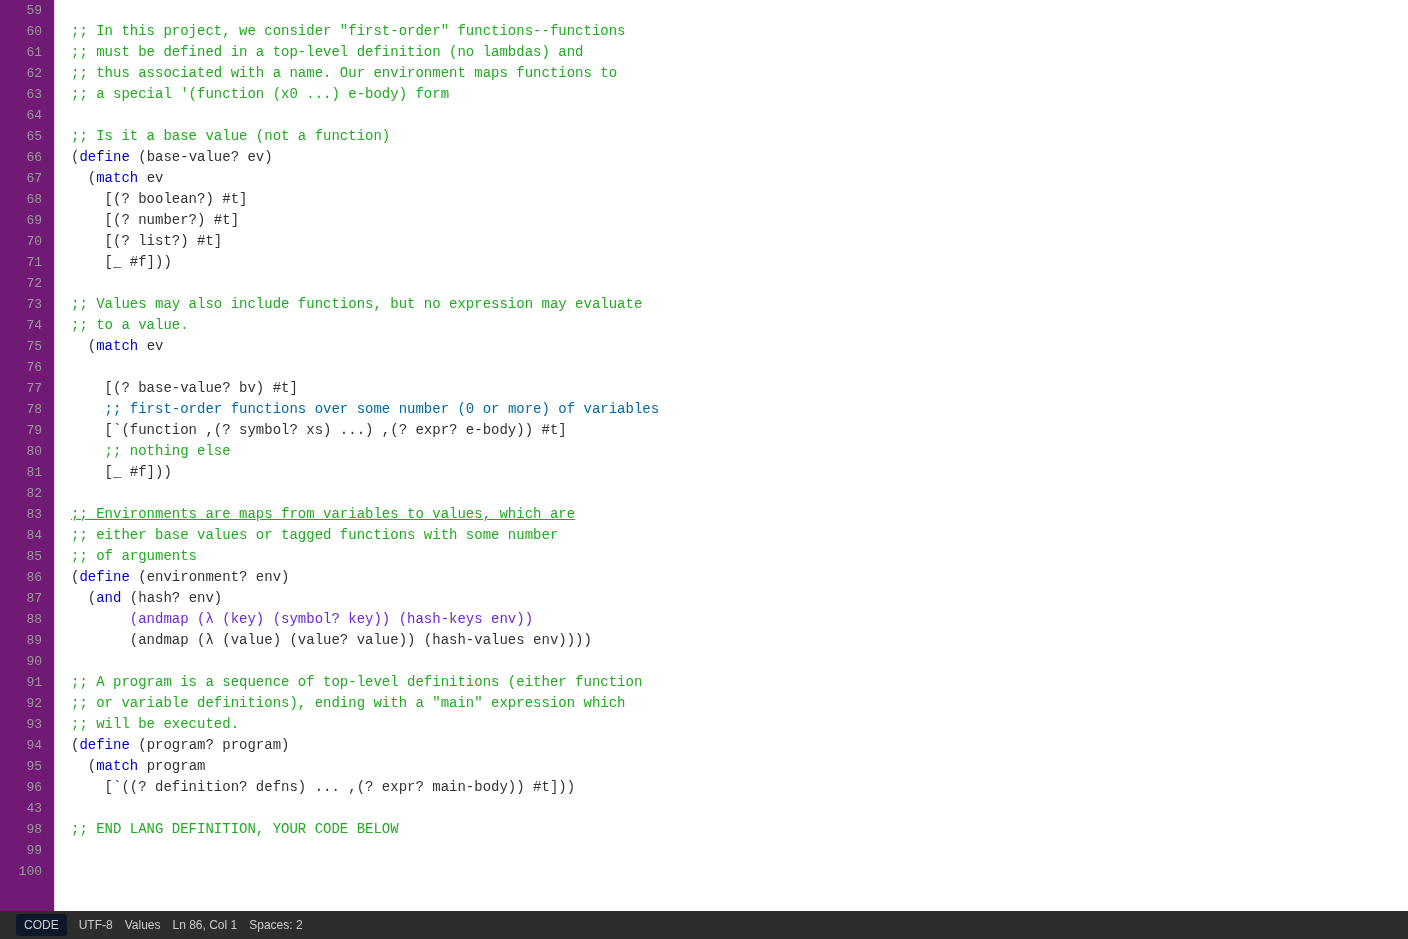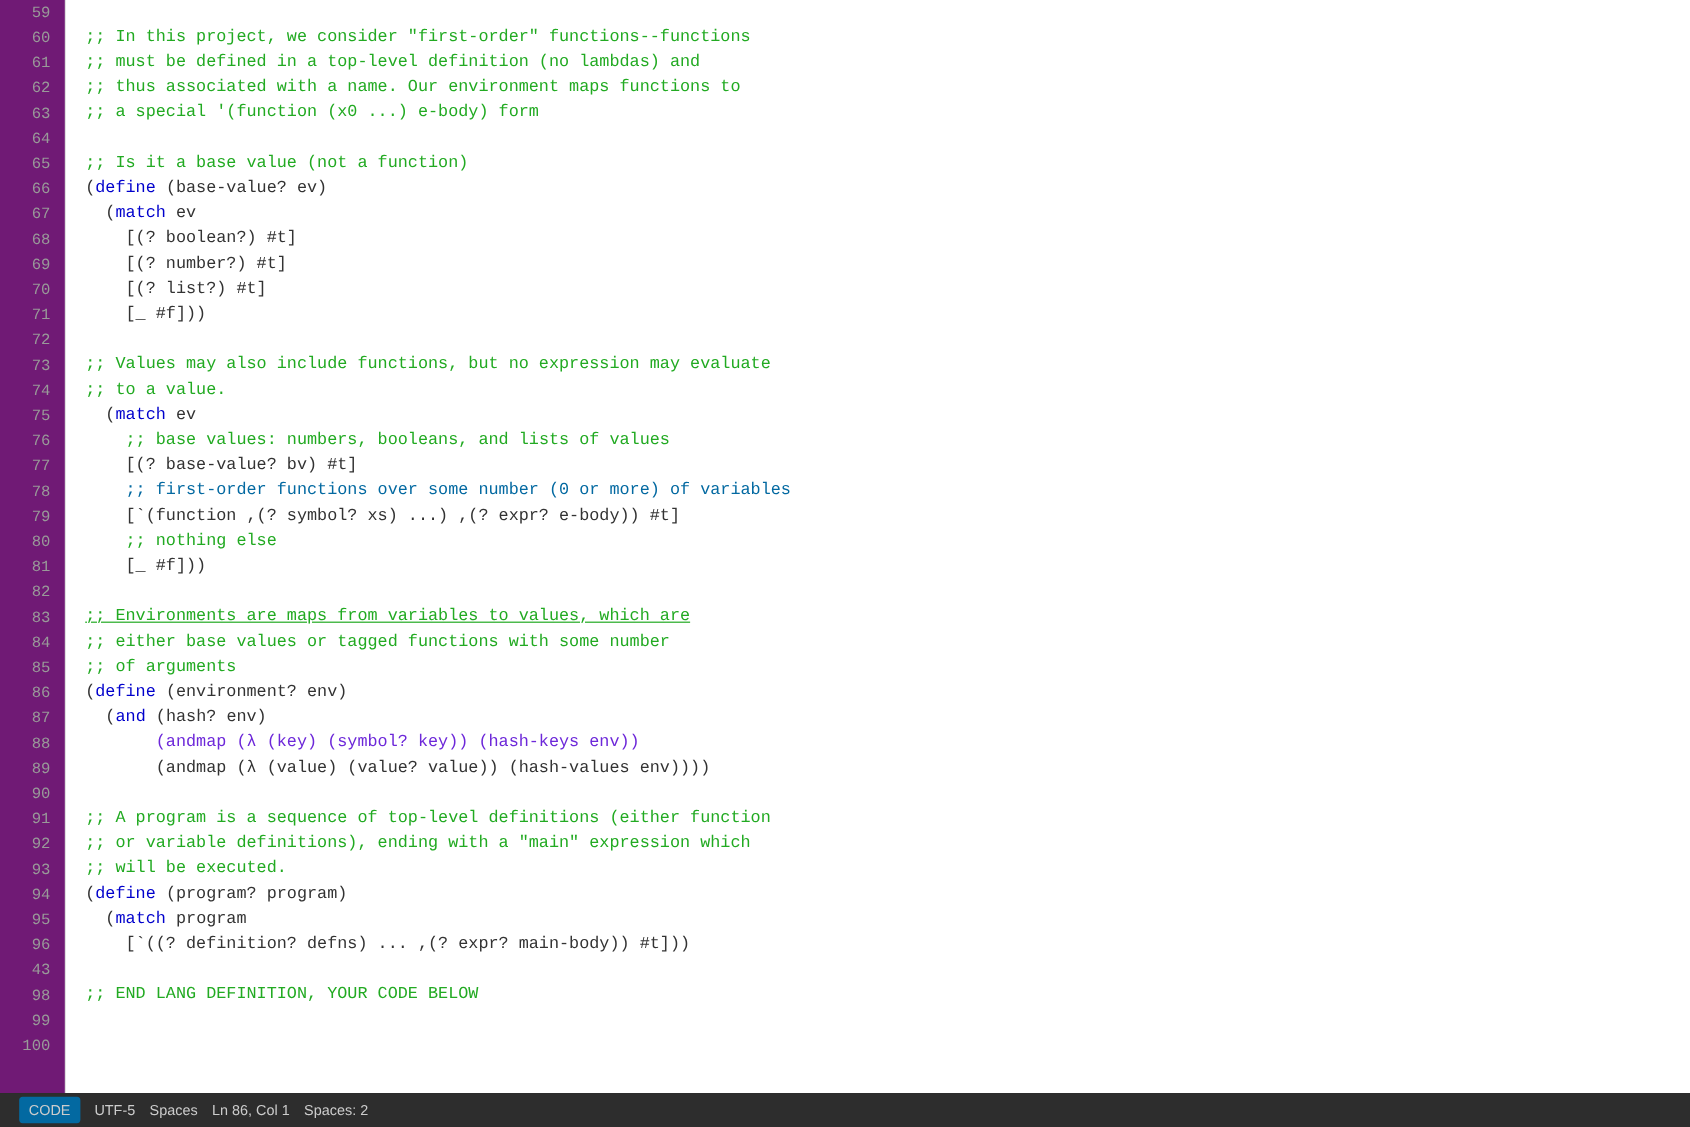--- a/index.html
+++ b/index.html
@@ -68,21 +68,21 @@
       gap: 12px;
     }
 
     .bottom-bar-item {
       color: #cccccc;
       font-size: 12px;
       font-family: Arial, sans-serif;
     }
 
     .bottom-bar-item.active {
-      background: #0369a1;
+      background: #0f172a;
       padding: 2px 8px;
       border-radius: 3px;
     }
   </style>
 </head>
 <body>
 
 <div class="code-container">
   <div class="line-numbers" id="line-numbers">
       <span class="line-number">59</span>
@@ -139,21 +139,21 @@
       <div class="code-line"><span style="color: rgb(51, 51, 51);">(</span><span style="color: rgb(0, 0, 204);">define</span><span style="color: rgb(51, 51, 51);"> (base-value? ev)</span></div>
       <div class="code-line"><span style="color: rgb(51, 51, 51);">  (</span><span style="color: rgb(0, 0, 204);">match</span><span style="color: rgb(51, 51, 51);"> ev</span></div>
       <div class="code-line"><span style="color: rgb(51, 51, 51);">    [(? boolean?) #t]</span></div>
       <div class="code-line"><span style="color: rgb(51, 51, 51);">    [(? number?) #t]</span></div>
       <div class="code-line"><span style="color: rgb(51, 51, 51);">    [(? list?) #t]</span></div>
       <div class="code-line"><span style="color: rgb(51, 51, 51);">    [_ #f]))</span></div>
       <div class="code-line">&nbsp;</div>
       <div class="code-line"><span style="color: rgb(34, 170, 34);">;; Values may also include functions, but no expression may evaluate</span></div>
       <div class="code-line"><span style="color: rgb(34, 170, 34);">;; to a value.</span></div>
       <div class="code-line"><span style="color: rgb(51, 51, 51);">  (</span><span style="color: rgb(0, 0, 204);">match</span><span style="color: rgb(51, 51, 51);"> ev</span></div>
-      <div class="code-line"><span style="color: rgb(51, 51, 51);">    </span><span style="color: rgb(34, 170, 34);">;; base values: numbers, booleans, and lists of values</span></div>
+      <div class="code-line"><span style="color: rgb(51, 51, 51);">    </span></div>
       <div class="code-line"><span style="color: rgb(51, 51, 51);">    [(? base-value? bv) #t]</span></div>
       <div class="code-line"><span style="color: rgb(51, 51, 51);">    </span><span style="color: #0369a1;">;; first-order functions over some number (0 or more) of variables</span></div>
       <div class="code-line"><span style="color: rgb(51, 51, 51);">    [`(function ,(? symbol? xs) ...) ,(? expr? e-body)) #t]</span></div>
       <div class="code-line"><span style="color: rgb(51, 51, 51);">    </span><span style="color: rgb(34, 170, 34);">;; nothing else</span></div>
       <div class="code-line"><span style="color: rgb(51, 51, 51);">    [_ #f]))</span></div>
       <div class="code-line">&nbsp;</div>
       <div class="code-line"><span style="color: rgb(34, 170, 34); text-decoration: underline;">;; Environments are maps from variables to values, which are</span></div>
       <div class="code-line"><span style="color: rgb(34, 170, 34);">;; either base values or tagged functions with some number</span></div>
       <div class="code-line"><span style="color: rgb(34, 170, 34);">;; of arguments</span></div>
       <div class="code-line"><span style="color: rgb(51, 51, 51);">(</span><span style="color: rgb(0, 0, 204);">define</span><span style="color: rgb(51, 51, 51);"> (environment? env)</span></div>
@@ -168,17 +168,17 @@
       <div class="code-line"><span style="color: rgb(51, 51, 51);">  (</span><span style="color: rgb(0, 0, 204);">match</span><span style="color: rgb(51, 51, 51);"> program</span></div>
       <div class="code-line"><span style="color: rgb(51, 51, 51);">    [`((? definition? defns) ... ,(? expr? main-body)) #t]))</span></div>
       <div class="code-line">&nbsp;</div>
       <div class="code-line"><span style="color: rgb(34, 170, 34);">;; END LANG DEFINITION, YOUR CODE BELOW</span></div>
       <div class="code-line">&nbsp;</div>
     </div>
 </div>
 
 <div class="bottom-bar">
   <span class="bottom-bar-item active">CODE</span>
-  <span class="bottom-bar-item">UTF-5</span>
-  <span class="bottom-bar-item">Spaces</span>
+  <span class="bottom-bar-item">UTF-8</span>
+  <span class="bottom-bar-item">Values</span>
   <span class="bottom-bar-item">Ln 86, Col 1</span>
   <span class="bottom-bar-item">Spaces: 2</span>
 </div>
 
 </body></html>

